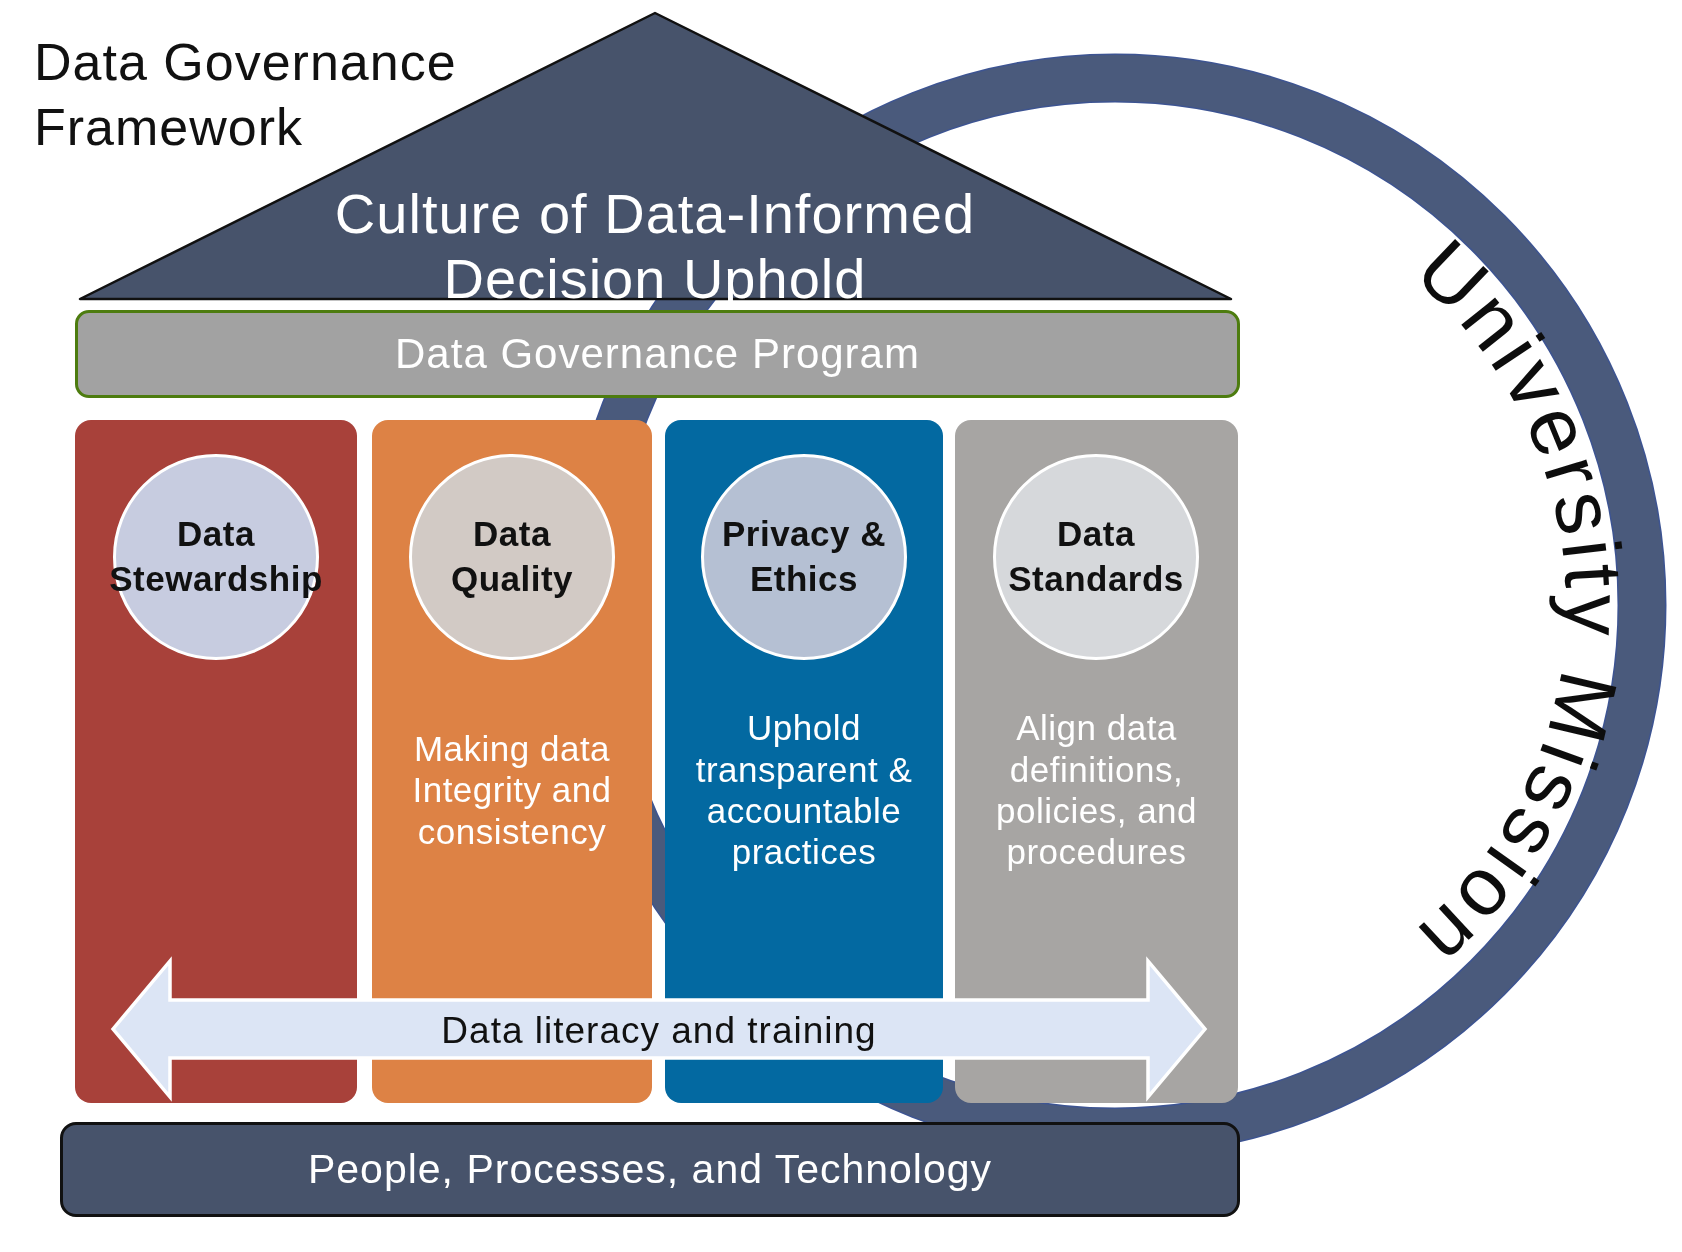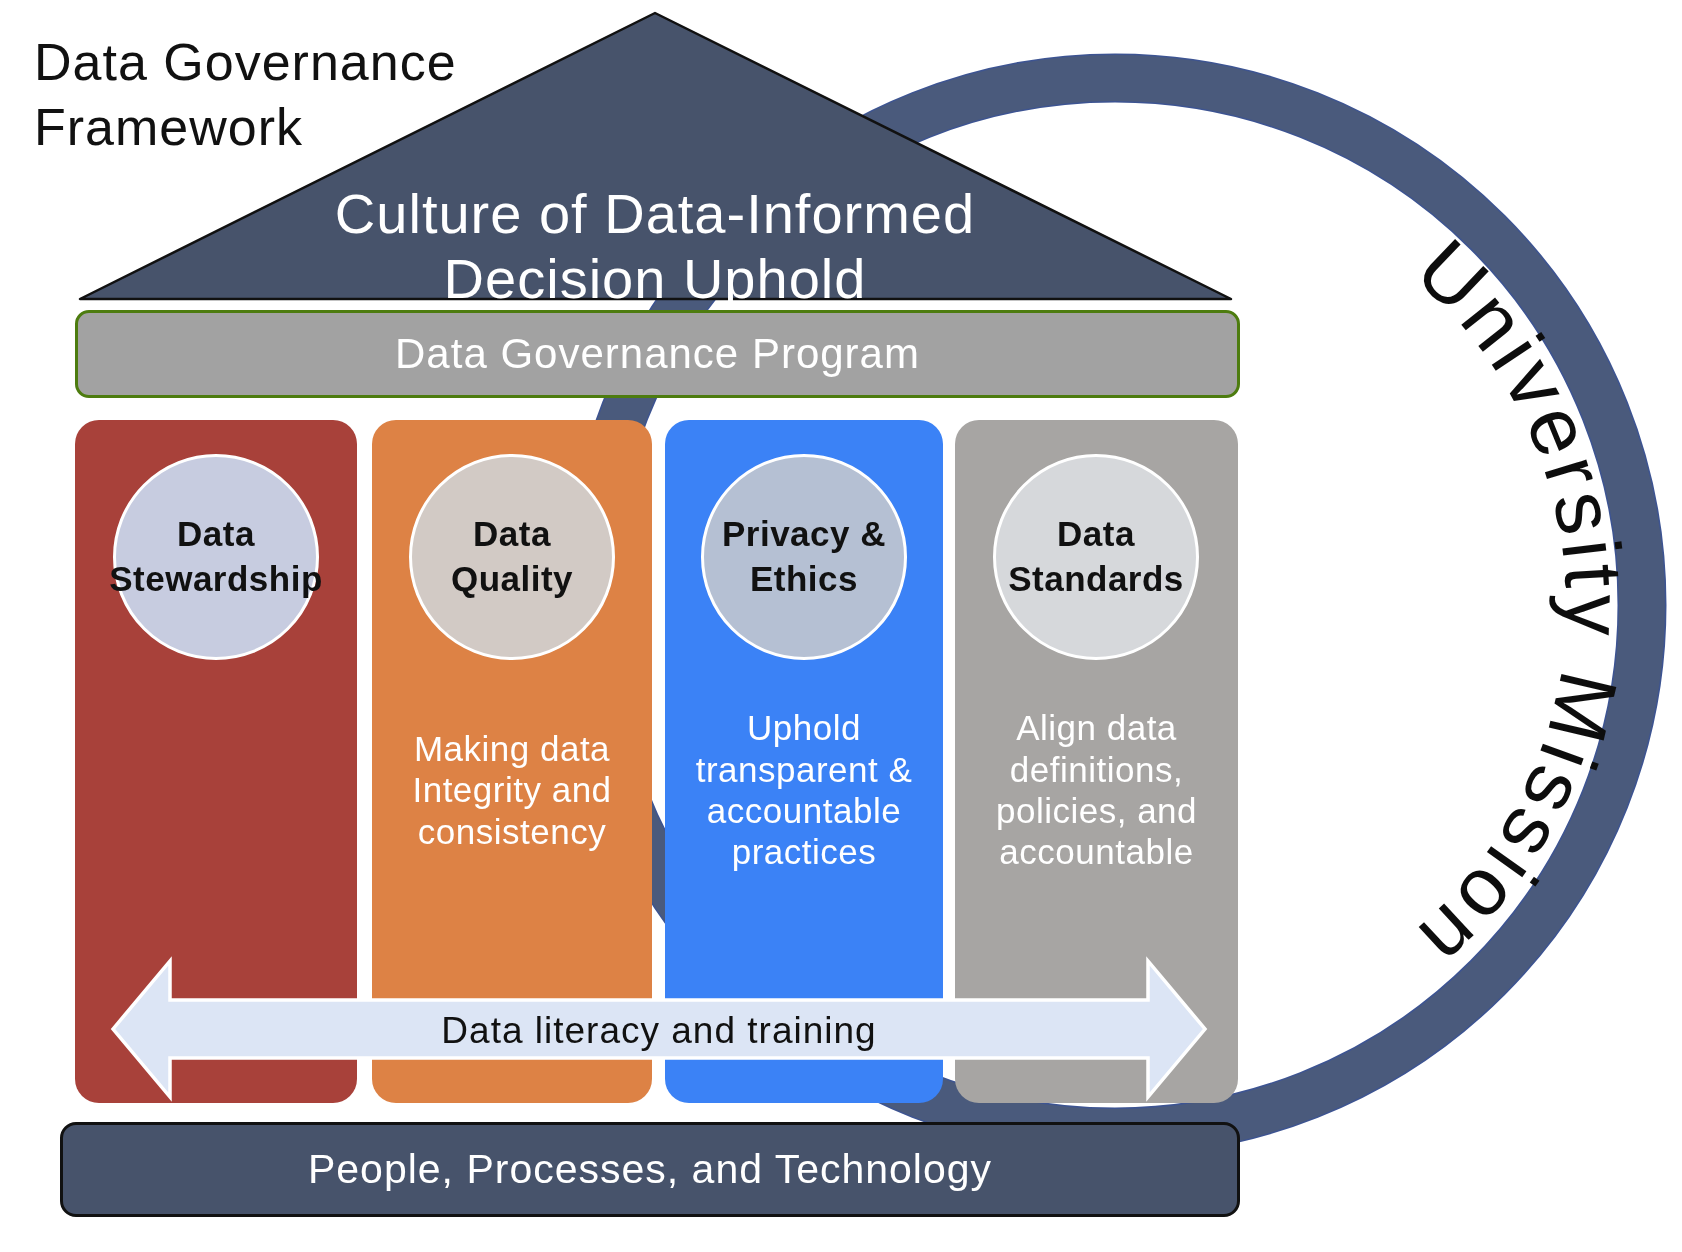--- a/index.html
+++ b/index.html
@@ -21,21 +21,21 @@
     text-align:center;color:#ffffff;font-size:56px;line-height:1.16;letter-spacing:1px;
   }
   #program-bar{
     position:absolute;left:75px;top:310px;width:1165px;height:88px;z-index:2;
     border:3px solid #4d7c0f;border-radius:14px;box-sizing:border-box;
     display:flex;align-items:center;justify-content:center;
   }
   #program-bar .bar-label{color:#ffffff;font-size:42px;letter-spacing:1px;}
 
   .pillar{
-    position:absolute;top:420px;height:683px;z-index:2;border-radius:24px;
+    position:absolute;top:420px;height:683px;z-index:2;border-radius:16px;
   }
   .pillar .p-circle{
     position:absolute;top:34px;width:206px;height:206px;border-radius:50%;
     border:3px solid #ffffff;box-sizing:border-box;
     display:flex;align-items:center;justify-content:center;text-align:center;
   }
   .pillar .p-circle-label{
     font-size:35px;font-weight:bold;color:#111111;line-height:1.28;letter-spacing:0.5px;
   }
   .pillar .p-desc{
@@ -105,21 +105,21 @@
       <span class="p-circle-label pre">Data
 Quality</span>
     </div>
     <div class="p-desc">
       <span class="pre">Making data
 Integrity and
 consistency</span>
     </div>
   </div>
 
-  <div id="pillar-2" class="pillar" style="background-color: #3b82f6;">
+  <div id="pillar-2" class="pillar" style="background-color: #0369a1;">
     <div class="p-circle" style="background-color: rgb(181, 192, 211);">
       <span class="p-circle-label pre">Privacy &amp;
 Ethics</span>
     </div>
     <div class="p-desc">
       <span class="pre">Uphold
 transparent &amp;
 accountable
 practices</span>
     </div>
@@ -127,21 +127,21 @@
 
   <div id="pillar-3" class="pillar" style="background-color: rgb(167, 165, 163);">
     <div class="p-circle" style="background-color: rgb(214, 216, 219);">
       <span class="p-circle-label pre">Data
 Standards</span>
     </div>
     <div class="p-desc">
       <span class="pre">Align data
 definitions,
 policies, and
-accountable</span>
+procedures</span>
     </div>
   </div>
 
   <svg id="arrowsvg" class="layer" viewBox="0 0 1682 1252">
     <polygon points="113,1029 170,961 170,1000 1148,1000 1148,961 1205,1029 1148,1097 1148,1058 170,1058 170,1097" stroke="#ffffff" stroke-width="3.5" stroke-linejoin="miter" fill="#DCE5F5"></polygon>
   </svg>
   <div id="arrow-label">
     <span>Data literacy and training</span>
   </div>
 

